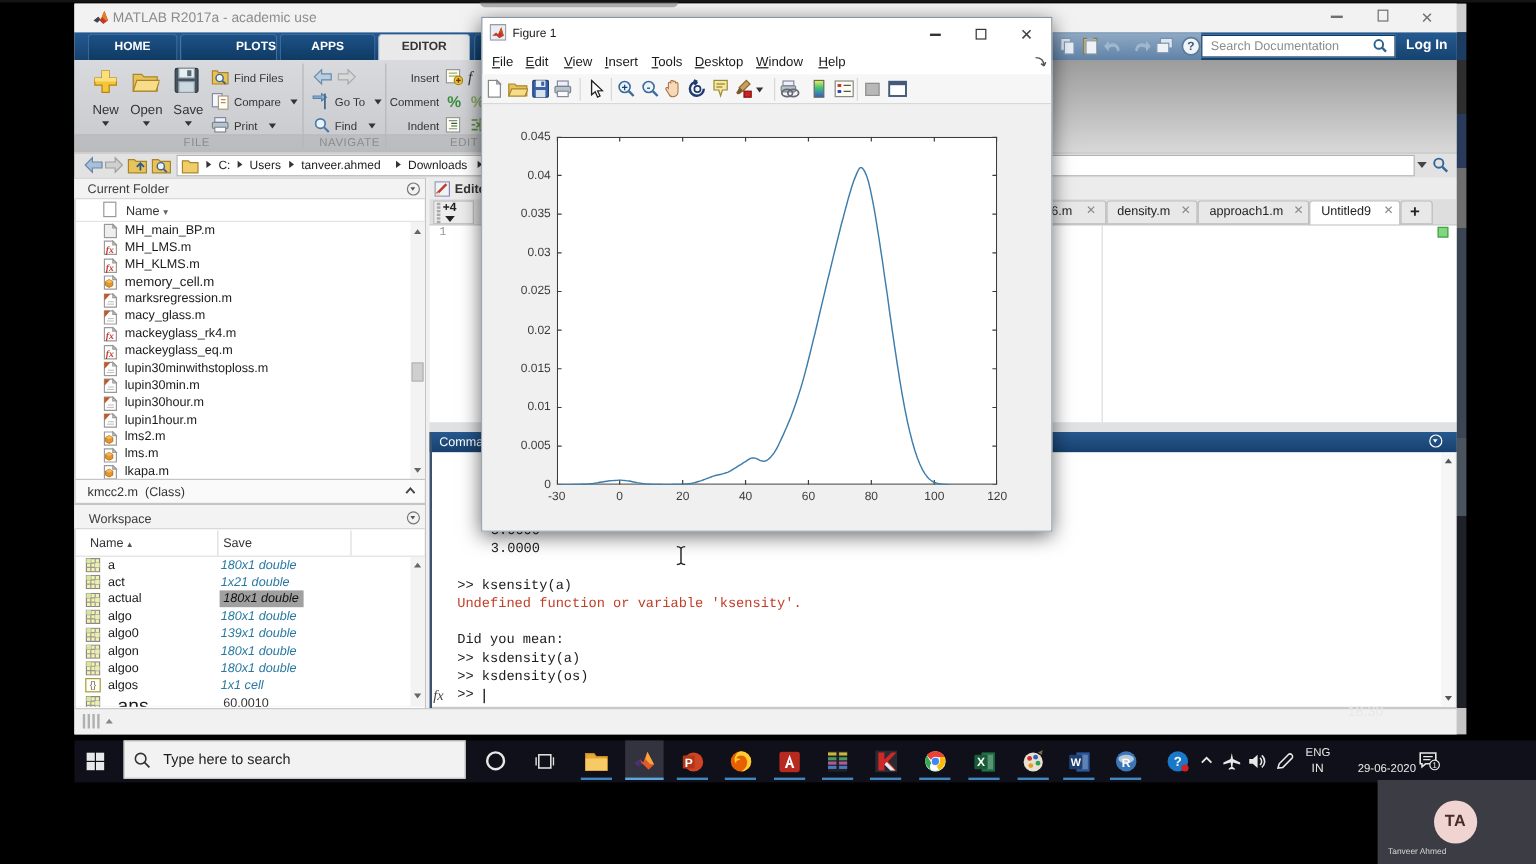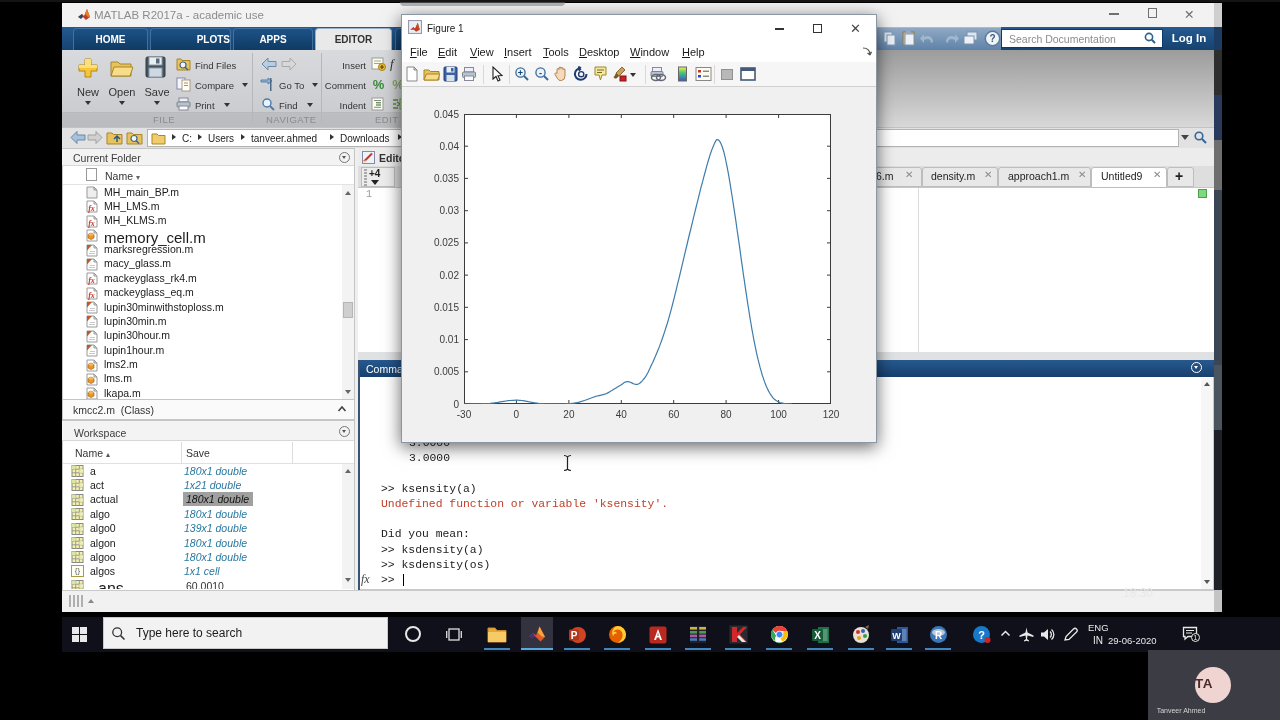--- a/index.html
+++ b/index.html
@@ -212,21 +212,21 @@
     <path d="M8 1 L8 4 L11 4 Z" fill="#ddd" stroke="#999"></path>
     <text x="5.5" y="10.5" text-anchor="middle" font-size="8" font-style="italic" font-weight="bold" fill="#c0392b" font-family="Liberation Serif">fx</text>
   </svg>
 <div class="ab" style="left:104px;top:214.26px;font-size:10.5px;color:#1a1a1a;white-space:nowrap">MH_KLMS.m</div>
 <svg class="ab" style="left:86px;top:229.14px" width="12" height="13" viewBox="0 0 12 13">
     <path d="M1 1 L8 1 L11 4 L11 12 L1 12 Z" fill="#fff" stroke="#999"></path>
     <path d="M8 1 L8 4 L11 4 Z" fill="#ddd" stroke="#999"></path>
     <path d="M2 5.5 L5 4 L8 5.5 L8 9 L5 10.5 L2 9 Z" fill="#e8962a" stroke="#a86a10" stroke-width="0.7"></path>
     <path d="M2 5.5 L5 4 L8 5.5 L5 7 Z" fill="#f5b85a"></path>
   </svg>
-<div class="ab" style="left:104px;top:228.64px;font-size:15px;color:#1a1a1a;white-space:nowrap">memory_cell.m</div>
+<div class="ab" style="left:104px;top:228.64px;font-size:11px;color:#1a1a1a;white-space:nowrap">memory_cell.m</div>
 <svg class="ab" style="left:86px;top:243.51999999999998px" width="12" height="13" viewBox="0 0 12 13">
     <path d="M1 1 L8 1 L11 4 L11 12 L1 12 Z" fill="#fff" stroke="#999"></path>
     <path d="M8 1 L8 4 L11 4 Z" fill="#ddd" stroke="#999"></path>
     <path d="M1 1 L6 1 L1 6.5 Z" fill="#c05a2a"></path>
     <line x1="4" y1="7.5" x2="9" y2="7.5" stroke="#bbb" stroke-width="0.8"></line>
     <line x1="3" y1="9.5" x2="9" y2="9.5" stroke="#bbb" stroke-width="0.8"></line>
   </svg>
 <div class="ab" style="left:104px;top:243.01999999999998px;font-size:10.5px;color:#1a1a1a;white-space:nowrap">marksregression.m</div>
 <svg class="ab" style="left:86px;top:257.9px" width="12" height="13" viewBox="0 0 12 13">
     <path d="M1 1 L8 1 L11 4 L11 12 L1 12 Z" fill="#fff" stroke="#999"></path>
@@ -761,32 +761,32 @@
 <svg class="ab" style="left:1040px;top:627px" width="16" height="15" viewBox="0 0 16 15">
     <path d="M1 5.5 L4 5.5 L8 2 L8 13 L4 9.5 L1 9.5 Z" fill="#e8e8e8"></path>
     <path d="M10 4.5 A4 4 0 0 1 10 10.5 M11.5 2.5 A6.5 6.5 0 0 1 11.5 12.5" stroke="#e8e8e8" stroke-width="1.3" fill="none"></path>
   </svg>
 <svg class="ab" style="left:1063px;top:627px" width="15" height="15" viewBox="0 0 15 15">
     <path d="M2 13 L3 9.5 L10.5 2 Q12 0.5 13.5 2 Q15 3.5 13.5 5 L6 12.5 Z" fill="none" stroke="#e8e8e8" stroke-width="1.3"></path>
   </svg>
 <div class="ab" style="left:1088px;top:622px;font-size:9.5px;color:#e8e8e8">ENG</div>
 <div class="ab" style="left:1093px;top:635px;font-size:10px;color:#e8e8e8">IN</div>
 <div class="ab" style="left:1108px;top:586px;width:60px;text-align:center;font-size:12px;color:#e8e8e8">18:30</div>
-<div class="ab" style="left:1108px;top:635px;width:72px;text-align:left;font-size:9.5px;color:#e8e8e8">29-06-2020</div>
+<div class="ab" style="left:1108px;top:635px;width:72px;text-align:right;font-size:9.5px;color:#e8e8e8">29-06-2020</div>
 <svg class="ab" style="left:1182px;top:626px" width="18" height="16" viewBox="0 0 18 16">
     <path d="M1.5 1.5 L14.5 1.5 L14.5 10.5 L6 10.5 L3 13 L3 10.5 L1.5 10.5 Z" fill="none" stroke="#e8e8e8" stroke-width="1.3"></path>
     <line x1="4" y1="4.5" x2="12" y2="4.5" stroke="#e8e8e8"></line>
     <line x1="4" y1="7" x2="10" y2="7" stroke="#e8e8e8"></line>
     <circle cx="13.5" cy="11.5" r="4" fill="#0f0f17" stroke="#e8e8e8" stroke-width="1"></circle>
     <text x="13.5" y="14.3" text-anchor="middle" font-size="7" fill="#e8e8e8" font-family="Liberation Sans">1</text>
   </svg>
 <div class="ab" style="left:1214px;top:3px;width:8px;height:24px;background:#cfcfcf"></div>
 <div class="ab" style="left:1214px;top:27px;width:8px;height:23px;background:#1c3c64"></div>
 <div class="ab" style="left:1214px;top:50px;width:8px;height:45px;background:#2e2e2e"></div>
 <div class="ab" style="left:1214px;top:95px;width:8px;height:45px;background:#2a3a5a"></div>
 <div class="ab" style="left:1214px;top:140px;width:8px;height:50px;background:#6e6e6e"></div>
 <div class="ab" style="left:1214px;top:190px;width:8px;height:175px;background:#3b4553"></div>
 <div class="ab" style="left:1214px;top:365px;width:8px;height:65px;background:#49545f"></div>
 <div class="ab" style="left:1214px;top:430px;width:8px;height:160px;background:#1e2228"></div>
 <div class="ab" style="left:1214px;top:590px;width:8px;height:22px;background:#c4c4c4"></div>
 <div class="ab" style="left:1148px;top:650px;width:132px;height:70px;background:#3c3c44"></div>
 <div class="ab" style="left:1195px;top:667px;width:36px;height:36px;border-radius:50%;background:#f0d4d2"></div>
-<div class="ab" style="left:1195px;top:676px;width:36px;text-align:left;font-size:13.5px;font-weight:bold;color:#4a2a2c;letter-spacing:0.5px">TA</div>
+<div class="ab" style="left:1195px;top:676px;width:36px;text-align:center;font-size:13.5px;font-weight:bold;color:#4a2a2c;letter-spacing:0.5px">TA</div>
 <div class="ab" style="left:1146px;top:707px;width:70px;text-align:center;font-size:7px;color:#d5d5d5">Tanveer Ahmed</div>
 </body></html>

